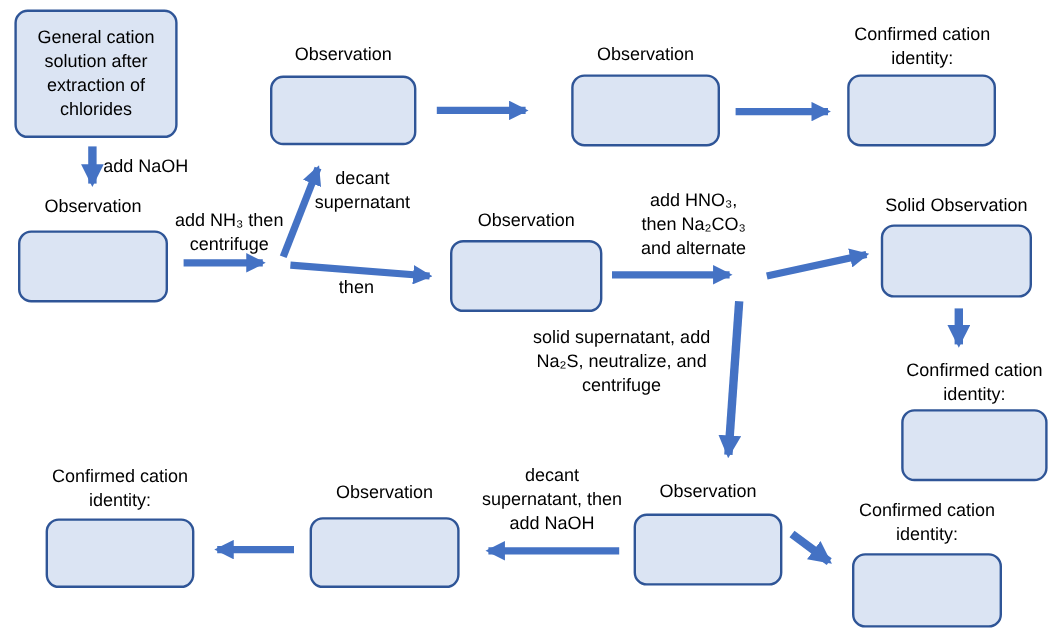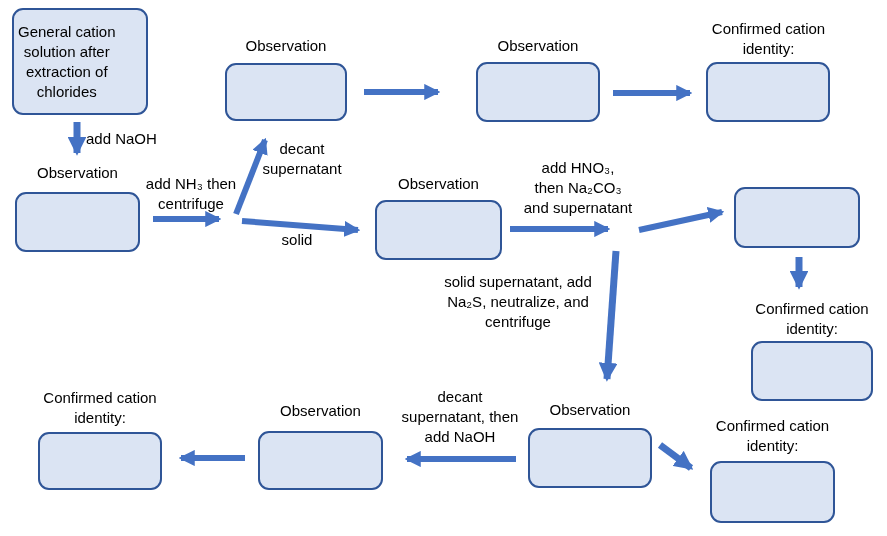--- a/index.html
+++ b/index.html
@@ -14,21 +14,21 @@
   .canvas{position:relative;width:887px;height:536px;background:var(--bg);overflow:hidden;}
   .arrows{position:absolute;left:0;top:0;width:887px;height:536px;pointer-events:none;}
   .arrows line{stroke:var(--arrow);}
   .arrows .ah{fill:var(--arrow);}
   .box{
     position:absolute;
     background:var(--box-fill);
     border:2px solid var(--box-border);
     border-radius:11px;
     box-sizing:border-box;
-    display:flex;align-items:center;justify-content:flex-start;
+    display:flex;align-items:center;justify-content:center;
   }
   .lbl{
     position:absolute;
     font-size:15px;
     line-height:20px;
     text-align:center;
     white-space:pre-line;
     color:var(--text);
   }
   .lbl.left{text-align:left;white-space:nowrap;}
@@ -77,38 +77,39 @@
   <div class="box" style="left:710px;top:461px;width:125px;height:62px"></div>
   <div class="box" style="left:258px;top:431px;width:125px;height:59px"></div>
   <div class="box" style="left:38px;top:432px;width:124px;height:58px"></div>
 
   <div class="lbl" style="left:225px;top:36px;width:122px">Observation</div>
   <div class="lbl" style="left:476px;top:36px;width:124px">Observation</div>
   <div class="lbl" style="left:696px;top:19px;width:145px">Confirmed cation
 identity:</div>
   <div class="lbl" style="left:15px;top:163px;width:125px">Observation</div>
   <div class="lbl" style="left:375px;top:174px;width:127px">Observation</div>
+  <div class="lbl" style="left:722px;top:162px;width:150px">Solid Observation</div>
   <div class="lbl" style="left:742px;top:299px;width:140px">Confirmed cation
 identity:</div>
   <div class="lbl" style="left:528px;top:400px;width:124px">Observation</div>
   <div class="lbl" style="left:700px;top:416px;width:145px">Confirmed cation
 identity:</div>
   <div class="lbl" style="left:258px;top:401px;width:125px">Observation</div>
   <div class="lbl" style="left:30px;top:388px;width:140px">Confirmed cation
 identity:</div>
 
   <div class="lbl left" style="left:86px;top:129px">add NaOH</div>
   <div class="lbl" style="left:130px;top:174px;width:122px">add NH₃ then
 centrifuge</div>
   <div class="lbl" style="left:243px;top:139px;width:118px">decant
 supernatant</div>
-  <div class="lbl" style="left:257px;top:230px;width:80px">solid</div>
+  <div class="lbl" style="left:257px;top:230px;width:80px">then</div>
   <div class="lbl" style="left:503px;top:158px;width:150px">add HNO₃,
 then Na₂CO₃
-and supernatant</div>
+and alternate</div>
   <div class="lbl" style="left:418px;top:272px;width:200px">solid supernatant, add
 Na₂S, neutralize, and
 centrifuge</div>
   <div class="lbl" style="left:390px;top:387px;width:140px">decant
 supernatant, then
 add NaOH</div>
 
 </div>
 
 </body></html>

